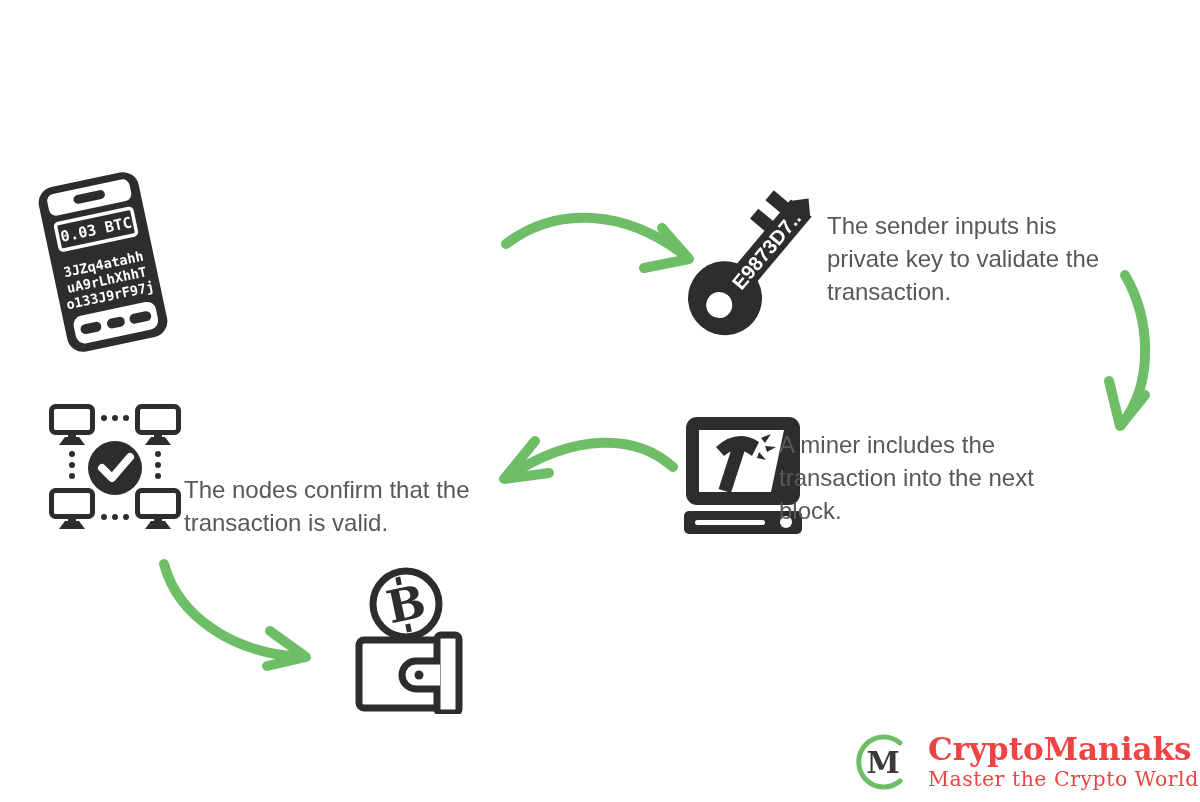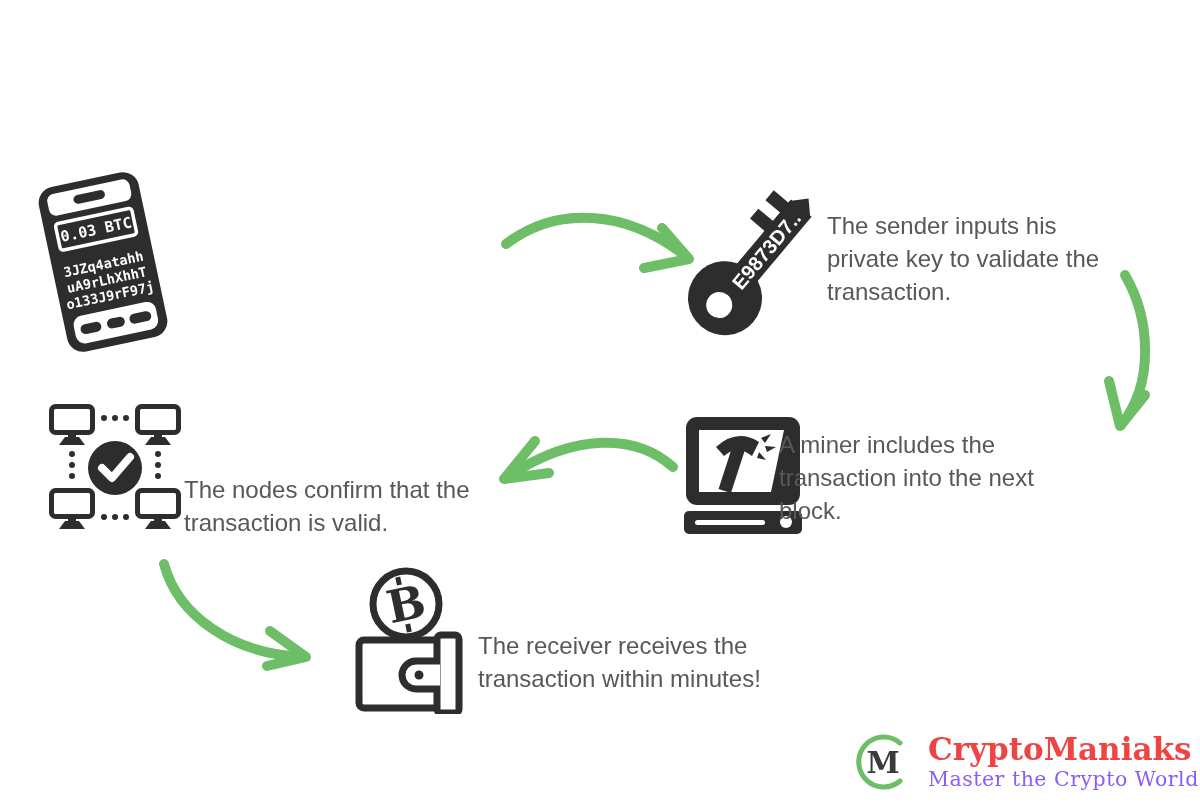--- a/index.html
+++ b/index.html
@@ -38,21 +38,21 @@
     position:absolute; left:852px; top:731px; display:flex;
     align-items:center; gap:14px;
   }
   .logo-badge { width:62px; height:62px; position:relative; flex:0 0 auto; }
   .logo-text .name {
     font-family:"DejaVu Serif", serif; font-weight:bold;
     font-size:31px; color:#ef4444; line-height:33px;
   }
   .logo-text .tagline {
     font-family:"DejaVu Serif", serif; font-size:20.5px;
-    color:#8b5cf6; letter-spacing:0.5px; line-height:26px;
+    color:#ef4444; letter-spacing:0.5px; line-height:26px;
   }
   svg { display:block; }
   .phone-label { font-family:"DejaVu Sans Mono", monospace; font-weight:bold; }
 </style>
 </head>
 <body>
 
 <div class="canvas">
 
 
@@ -174,21 +174,20 @@
         <text x="54" y="56" text-anchor="middle" font-size="45" font-weight="bold" font-family="DejaVu Serif, serif" fill="#2d2d2d">B</text>
         <rect x="49" y="12" width="5" height="8" fill="#2d2d2d"></rect>
         <rect x="49" y="60" width="5" height="8" fill="#2d2d2d"></rect>
       </g>
       <rect x="7" y="76" width="80" height="68" rx="5" fill="#ffffff" stroke="#2d2d2d" stroke-width="7"></rect>
       <rect x="85" y="71" width="22" height="78" rx="4" fill="#ffffff" stroke="#2d2d2d" stroke-width="7"></rect>
       <path d="M 88,97 H 64 a 14,14 0 0 0 0,28 H 88" fill="#ffffff" stroke="#2d2d2d" stroke-width="7"></path>
       <circle cx="67" cy="111" r="4.5" fill="#2d2d2d"></circle>
     </svg>
   </div>
-  <p class="step-text t5">The  receiver receives the transaction within minutes!</p>
 
   <div class="logo">
     <div class="logo-badge">
       <svg width="62" height="62" viewBox="0 0 62 62">
         <path d="M 48,12 A 25,25 0 1 0 48,50" fill="none" stroke="#6dbe67" stroke-width="5" stroke-linecap="round"></path>
         <text x="31" y="42" text-anchor="middle" font-size="30" font-weight="bold" font-family="DejaVu Serif, serif" fill="#3a3a3a">M</text>
       </svg>
     </div>
     <div class="logo-text">
       <div class="name">CryptoManiaks</div>

